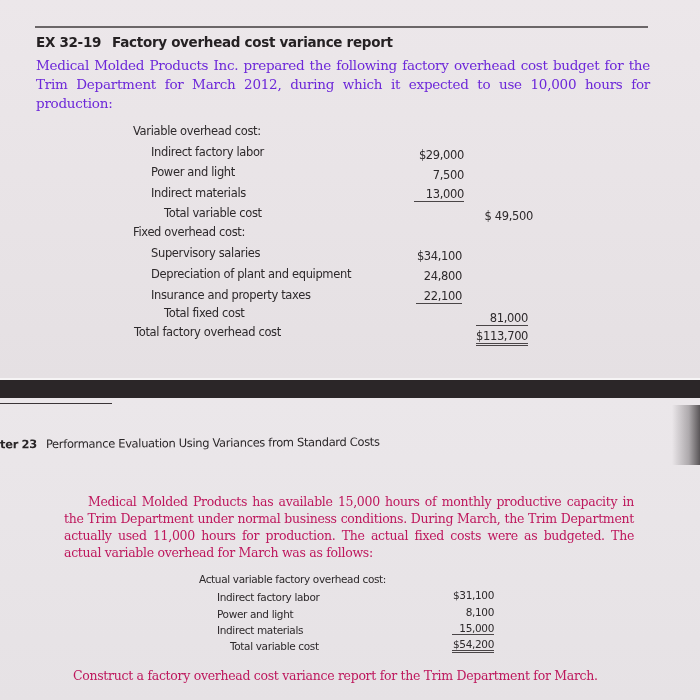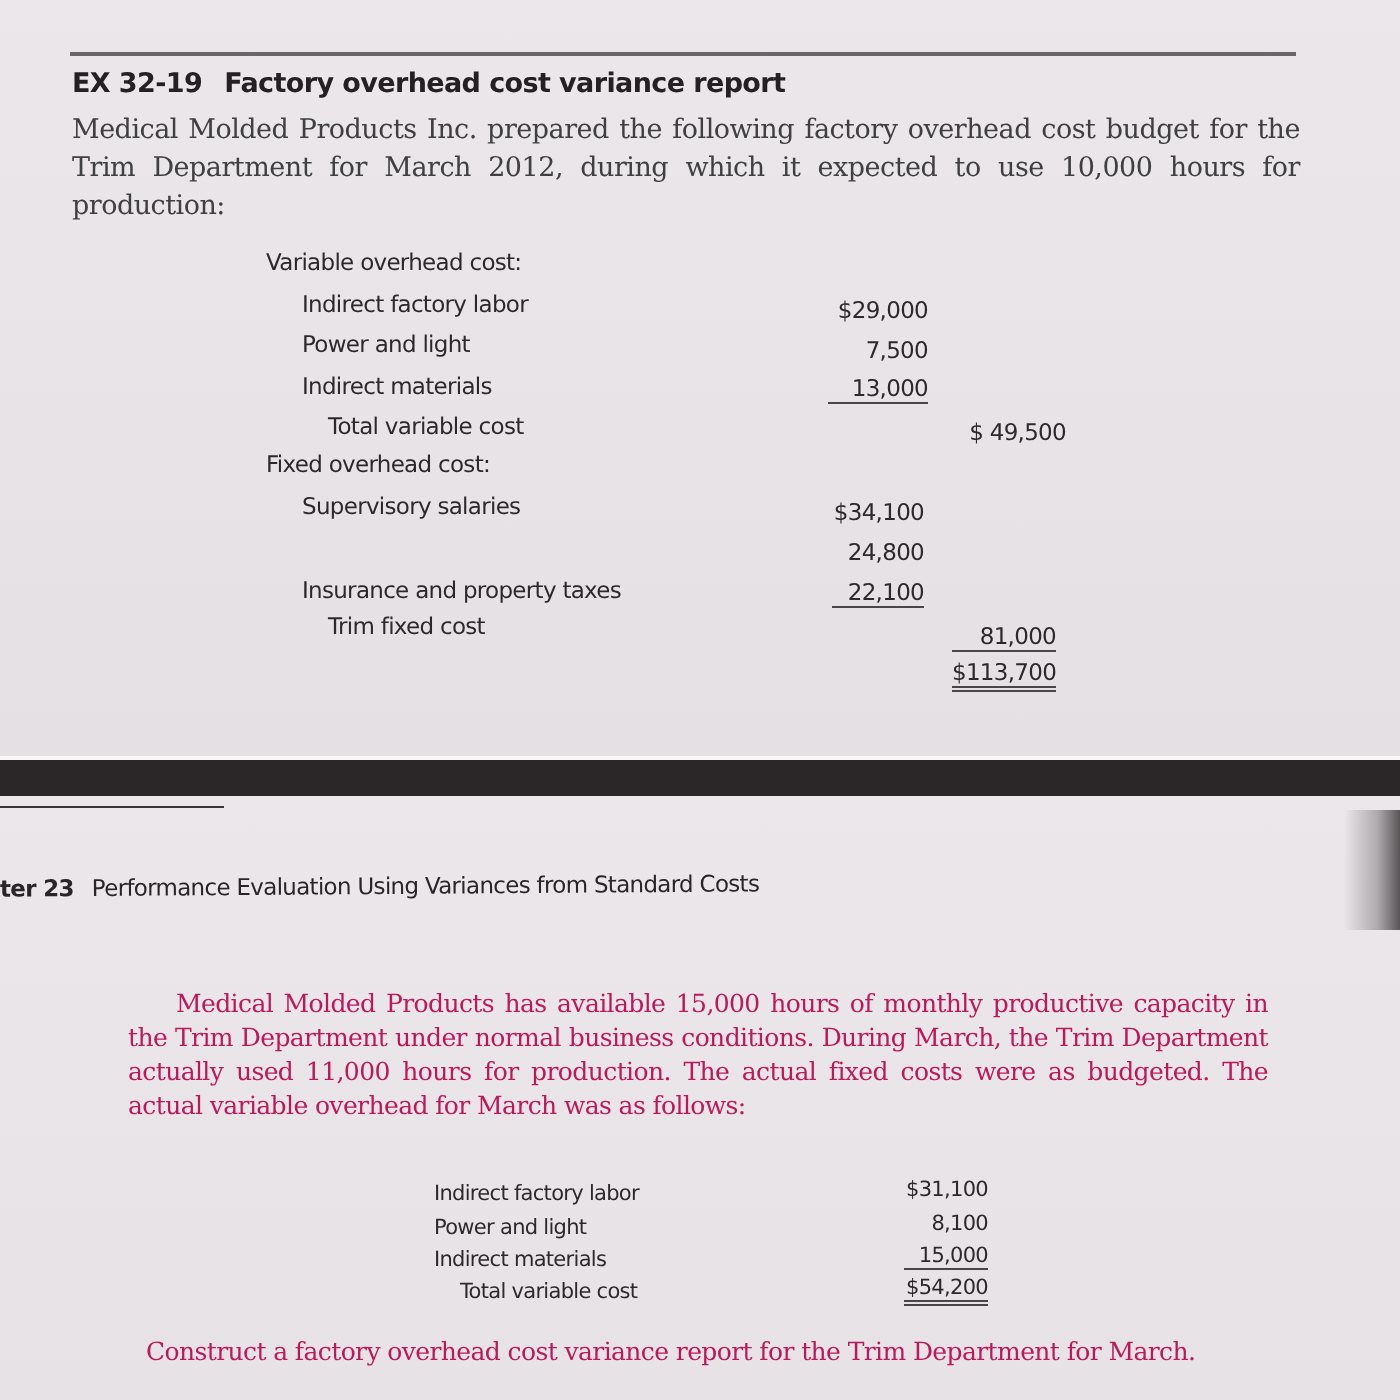--- a/index.html
+++ b/index.html
@@ -40,21 +40,21 @@
       background: linear-gradient(90deg, rgba(0,0,0,0) 0%, rgba(60,55,58,0.35) 60%, rgba(40,36,38,0.75) 100%);
     }
     .ex-heading {
       position: absolute; left: 36px; top: 34px;
       font-family: "DejaVu Sans", sans-serif; font-size: 13.5px; font-weight: bold;
       color: #252123; letter-spacing: -0.3px;
     }
     .ex-heading .num { margin-right: 11px; }
     .intro {
       position: absolute; left: 36px; top: 56px; width: 614px;
-      font-size: 13.5px; line-height: 19px; color: #404040;
+      font-size: 13.5px; line-height: 19px; color: #6d28d9;
       letter-spacing: -0.25px; text-align: justify;
     }
     .budget {
       position: absolute; left: 0; top: 0; width: 700px; height: 380px;
       font-family: "DejaVu Sans", sans-serif; font-size: 11.5px; color: #2d292b;
       letter-spacing: -0.35px;
     }
     .row { position: absolute; white-space: nowrap; }
     .amt { position: absolute; text-align: right; white-space: nowrap; }
     .ul { border-bottom: 1.5px solid #4a4547; }
@@ -104,46 +104,49 @@
   <div class="amt ul" style="right:236px; top:187px; width:50px;">13,000</div>
 
   <div class="row" style="left:164px; top:206px;">Total variable cost</div>
   <div class="amt" style="right:167px; top:209px;">$ 49,500</div>
 
   <div class="row" style="left:133px; top:225px;">Fixed overhead cost:</div>
 
   <div class="row" style="left:151px; top:246px;">Supervisory salaries</div>
   <div class="amt" style="right:238px; top:249px;">$34,100</div>
 
+  <div class="row" style="left:151px; top:267px;">Depreciation of plant and equipment</div>
   <div class="amt" style="right:238px; top:269px;">24,800</div>
 
   <div class="row" style="left:151px; top:288px;">Insurance and property taxes</div>
   <div class="amt ul" style="right:238px; top:289px; width:46px;">22,100</div>
 
-  <div class="row" style="left:164px; top:306px;">Trim fixed cost</div>
+  <div class="row" style="left:164px; top:306px;">Total fixed cost</div>
   <div class="amt ul" style="right:172px; top:311px; width:52px;">81,000</div>
 
+  <div class="row" style="left:134px; top:325px;">Total factory overhead cost</div>
   <div class="amt dul" style="right:172px; top:329px; width:52px;">$113,700</div>
 </div>
 
 <div class="band-highlight"></div>
 <div class="dark-band"></div>
 <div class="band-highlight2"></div>
 
 <div class="page-bottom"></div>
 <div class="short-rule"></div>
 <div class="page-shadow"></div>
 
 <div class="chapter">
   <span class="ch-num">ter 23</span><span>Performance Evaluation Using Variances from Standard Costs</span>
 </div>
 
 <p class="para2">Medical Molded Products has available 15,000 hours of monthly productive capacity in the Trim Department under normal business conditions. During March, the Trim Department actually used 11,000 hours for production. The actual fixed costs were as budgeted. The actual variable overhead for March was as follows:</p>
 
 <div class="actual">
+  <div class="row" style="left:199px; top:573px;">Actual variable factory overhead cost:</div>
 
   <div class="row" style="left:217px; top:591px;">Indirect factory labor</div>
   <div class="amt" style="right:206px; top:589px;">$31,100</div>
 
   <div class="row" style="left:217px; top:608px;">Power and light</div>
   <div class="amt" style="right:206px; top:606px;">8,100</div>
 
   <div class="row" style="left:217px; top:624px;">Indirect materials</div>
   <div class="amt ul" style="right:206px; top:622px; width:42px;">15,000</div>
 

